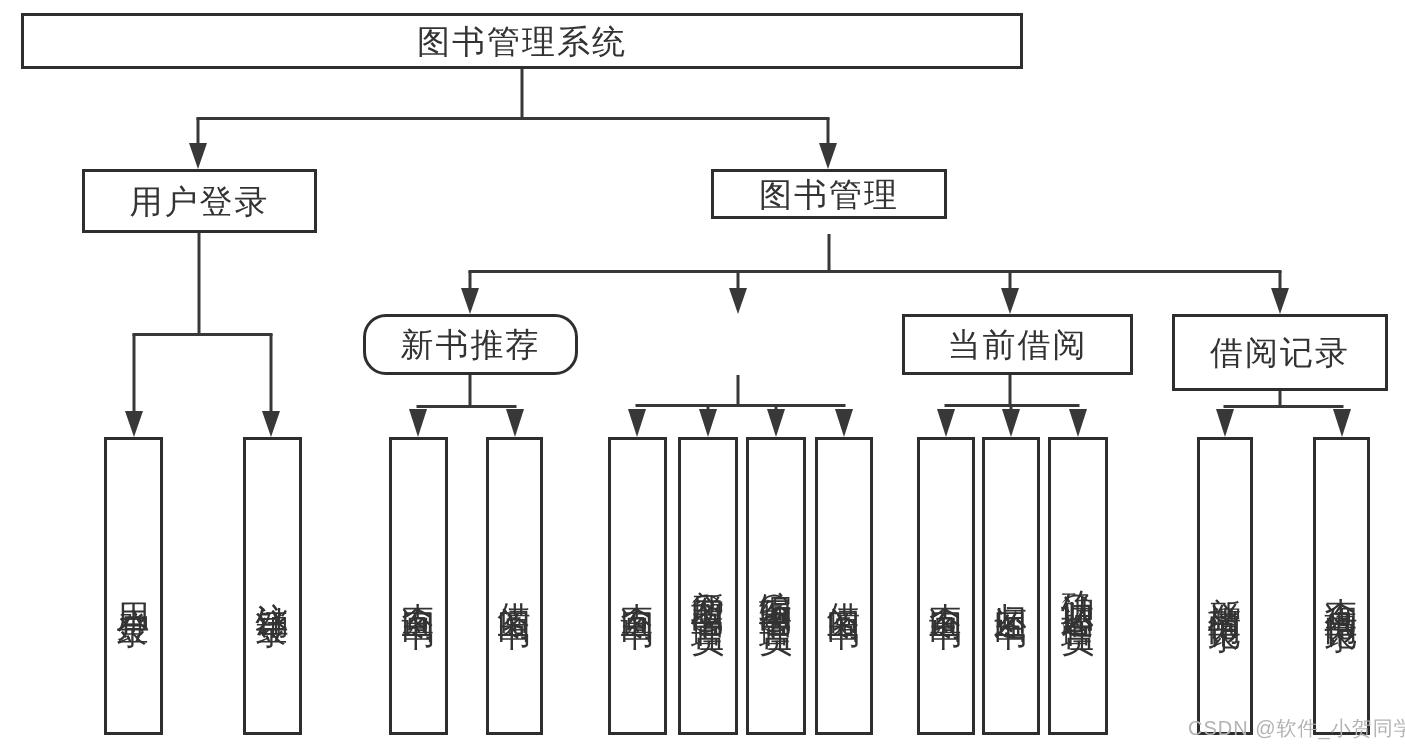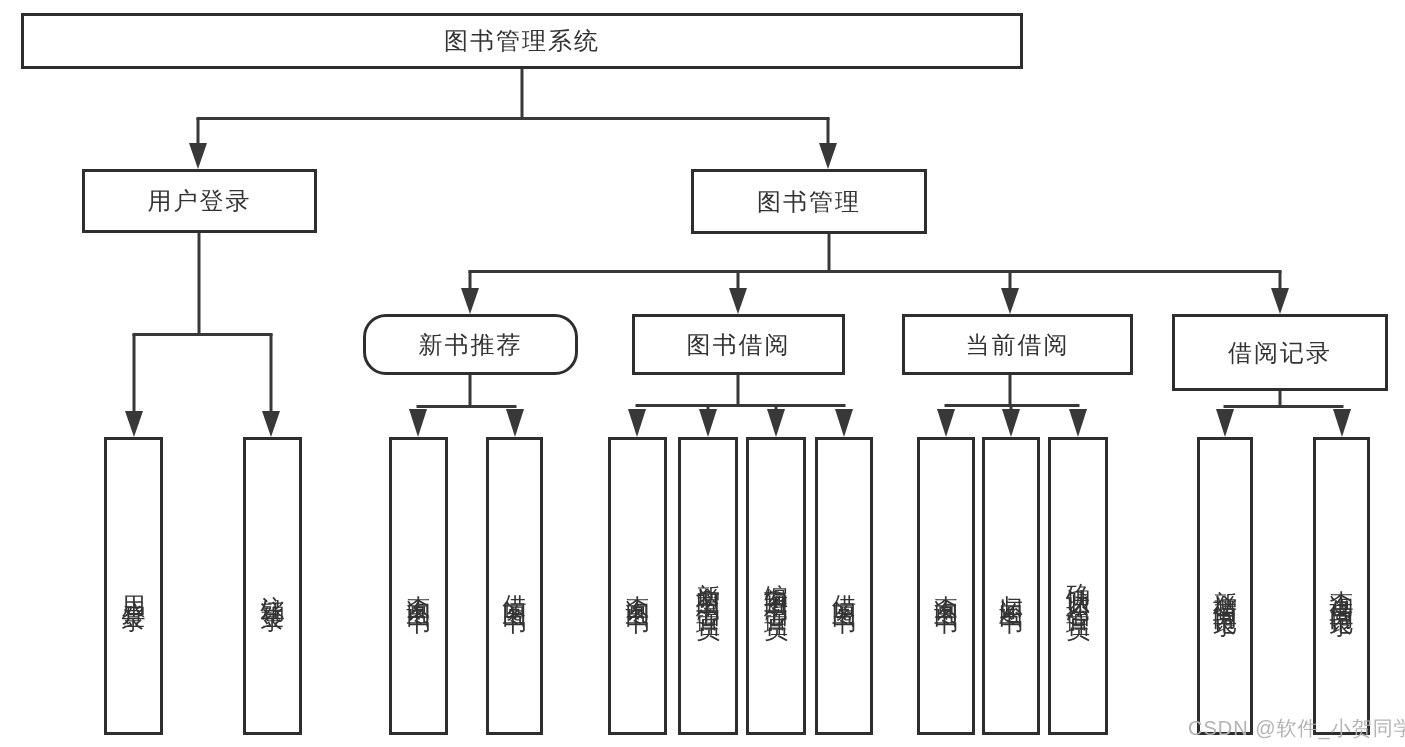--- a/index.html
+++ b/index.html
@@ -29,21 +29,21 @@
   }
   .box{
     position:absolute;
     box-sizing:border-box;
     border:3px solid var(--border);
     background:#fff;
     display:flex;
     align-items:center;
     justify-content:center;
     color:var(--text);
-    font-size:24px;
+    font-size:33px;
     line-height:1;
     white-space:nowrap;
   }
   .hbox{letter-spacing:2px;}
   .vbox span{
     writing-mode:vertical-rl;
     text-orientation:mixed;
     letter-spacing:5px;
     white-space:nowrap;
   }
@@ -127,29 +127,26 @@
     </g>
   </svg>
 
   <div class="box hbox" style="left:21px;top:13px;width:1002px;height:56px;">
     <span>图书管理系统</span>
   </div>
 
   <div class="box hbox" style="left:82px;top:169px;width:235px;height:64px;">
     <span>用户登录</span>
   </div>
-  <div class="box hbox" style="left:691px;top:169px;width:236px;height:65px;">
+  <div class="box hbox" style="left:711px;top:169px;width:236px;height:50px;">
     <span>图书管理</span>
   </div>
 
   <div class="box hbox" style="left:363px;top:314px;width:215px;height:61px;border-radius:23px;">
     <span>新书推荐</span>
-  </div>
-  <div class="box hbox" style="left:632px;top:314px;width:213px;height:61px;">
-    <span>图书借阅</span>
   </div>
   <div class="box hbox" style="left:902px;top:314px;width:231px;height:61px;">
     <span>当前借阅</span>
   </div>
   <div class="box hbox" style="left:1172px;top:314px;width:216px;height:77px;">
     <span>借阅记录</span>
   </div>
 
   <div class="box vbox" style="left:104px;top:437px;width:59px;height:298px;">
     <span>用户登录</span>

